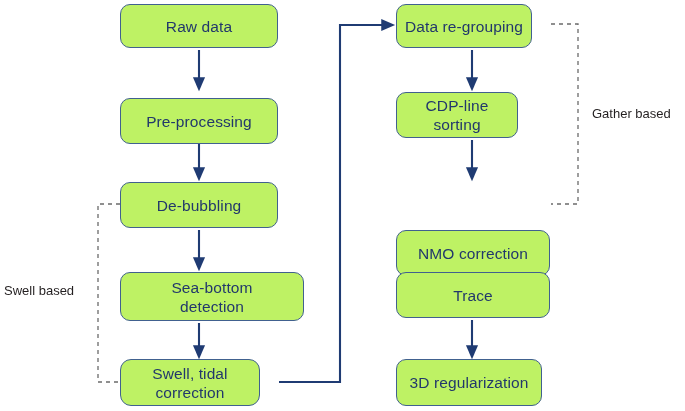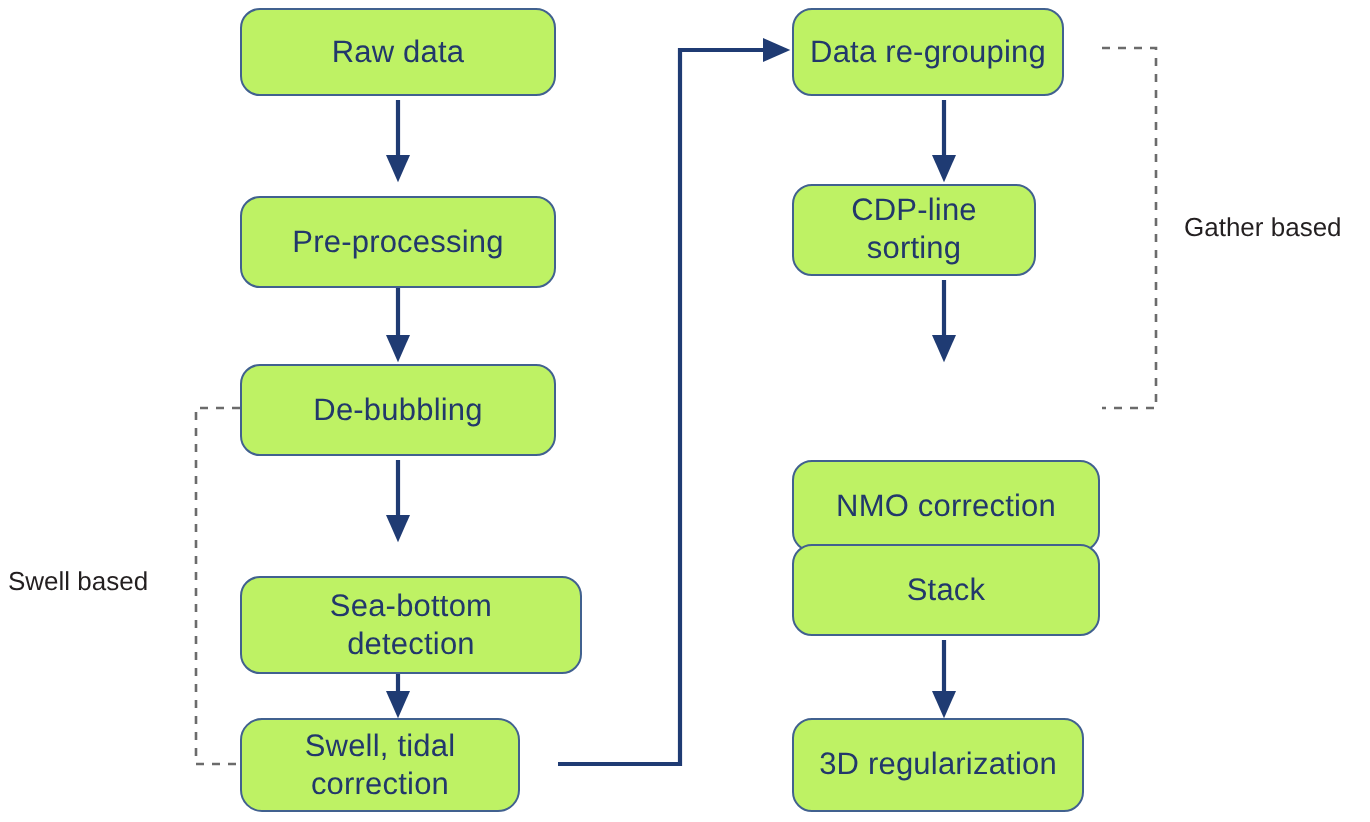--- a/index.html
+++ b/index.html
@@ -86,21 +86,21 @@
   </div>
 
   <div class="node" style="left:120px; top:98px; width:158px; height:46px;">
     <span>Pre-processing</span>
   </div>
 
   <div class="node" style="left:120px; top:182px; width:158px; height:46px;">
     <span>De-bubbling</span>
   </div>
 
-  <div class="node" style="left:120px; top:288px; width:171px; height:49px;">
+  <div class="node" style="left:120px; top:272px; width:184px; height:49px;">
     <span>Sea-bottom
 detection</span>
   </div>
 
   <div class="node" style="left:120px; top:359px; width:140px; height:47px;border-radius:11px;">
     <span>Swell, tidal
 correction</span>
   </div>
 
   <div class="node" style="left:396px; top:4px; width:136px; height:44px;">
@@ -109,21 +109,21 @@
 
   <div class="node" style="left:396px; top:92px; width:122px; height:46px;">
     <span>CDP-line sorting</span>
   </div>
 
   <div class="node" style="left:396px; top:182px; width:154px; height:46px;margin-top:48px;">
     <span>NMO correction</span>
   </div>
 
   <div class="node" style="left:396px; top:272px; width:154px; height:46px;">
-    <span>Stack</span>
+    <span>Trace</span>
   </div>
 
   <div class="node" style="left:396px; top:359px; width:146px; height:47px;">
     <span>3D regularization</span>
   </div>
 
   <div class="group-label" style="left:4px; top:282px;">Swell based</div>
 
   <div class="group-label" style="left:592px; top:105px;">Gather based</div>
 

